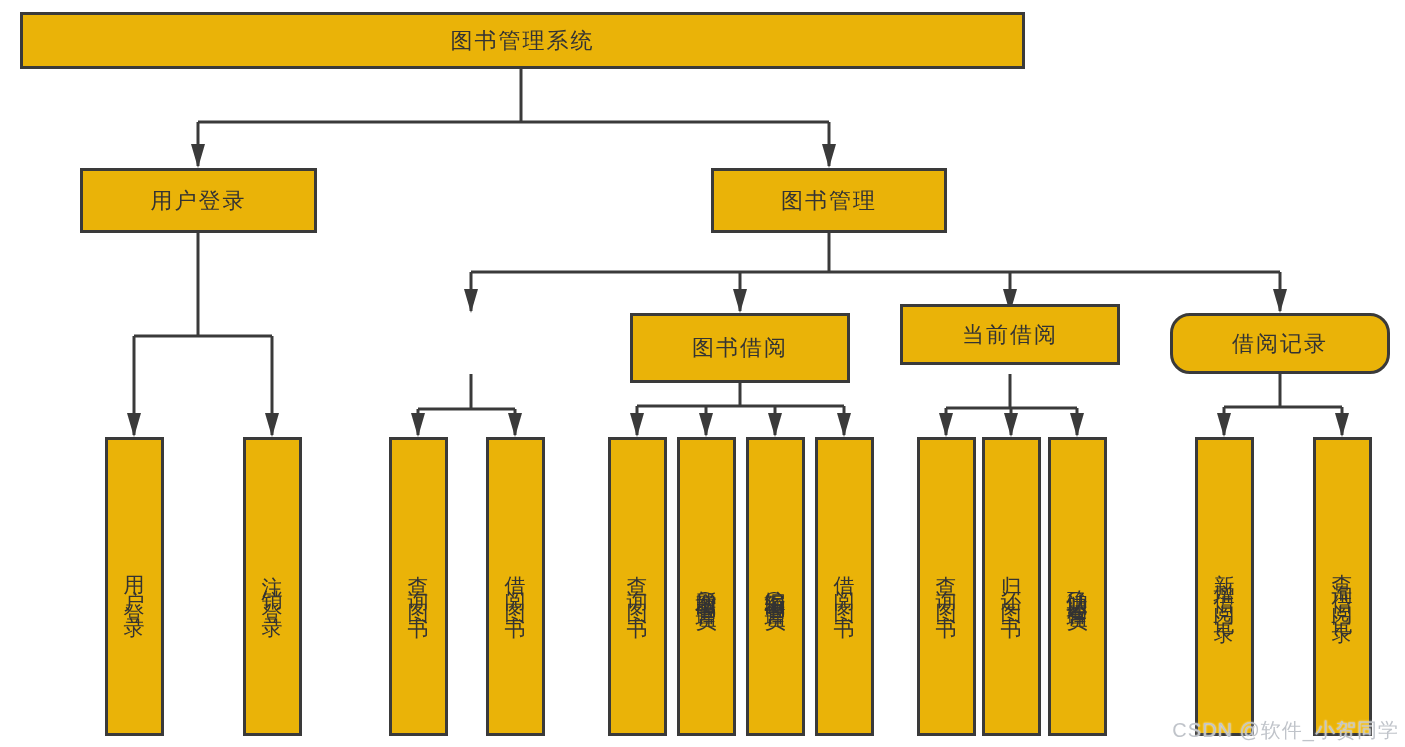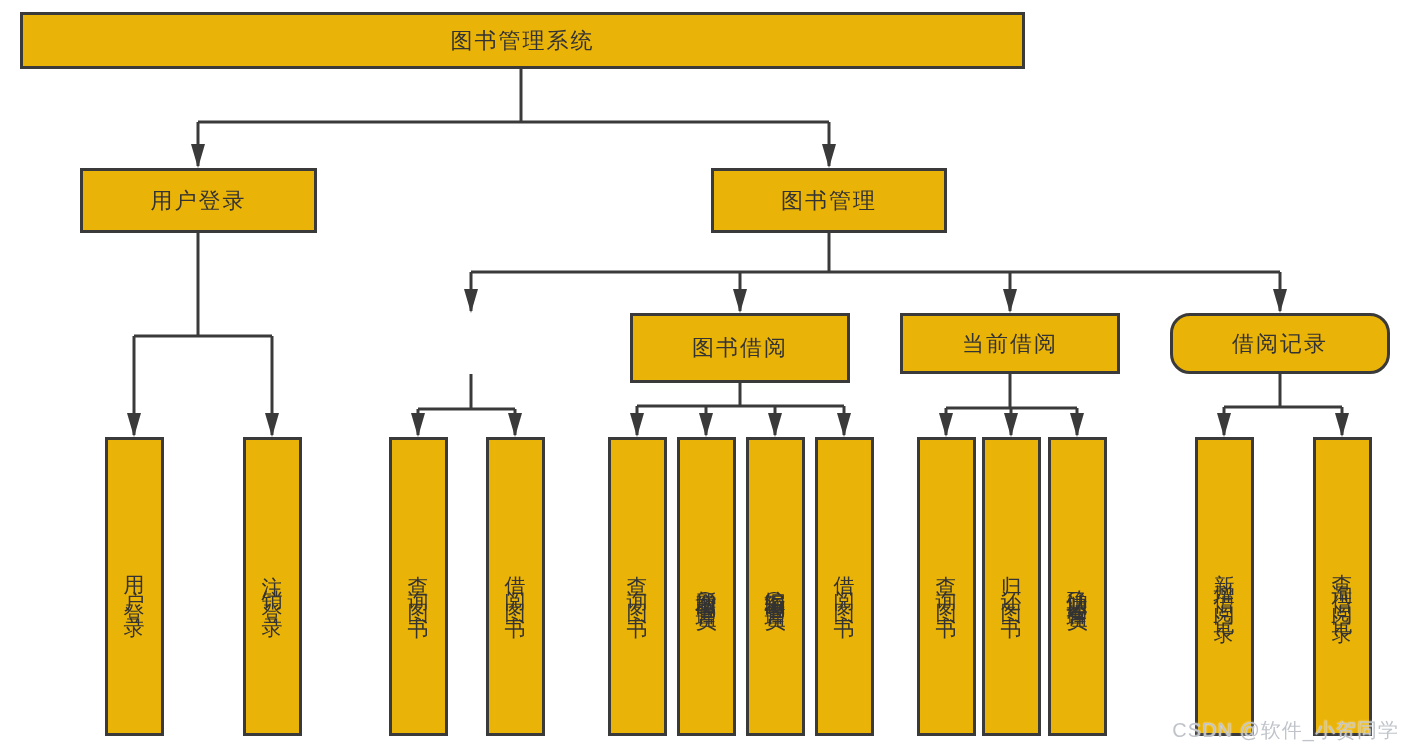--- a/index.html
+++ b/index.html
@@ -123,21 +123,21 @@
   <div class="node" style="left:80px; top:168px; width:237px; height:65px;">
     <span>用户登录</span>
   </div>
   <div class="node" style="left:711px; top:168px; width:236px; height:65px;">
     <span>图书管理</span>
   </div>
 
   <div class="node" style="left:630px; top:313px; width:220px; height:70px;">
     <span>图书借阅</span>
   </div>
-  <div class="node" style="left:900px; top:313px; width:220px; height:61px;">
+  <div class="node" style="left:900px; top:304px; width:220px; height:61px;">
     <span>当前借阅</span>
   </div>
   <div class="node" style="left:1170px; top:313px; width:220px; height:61px;border-radius:20px;">
     <span>借阅记录</span>
   </div>
 
   <div class="node vnode sp-lg" style="left:105px; top:437px; width:59px; height:299px;">
     <span>用户登录</span>
   </div>
   <div class="node vnode sp-lg" style="left:243px; top:437px; width:59px; height:299px;">

